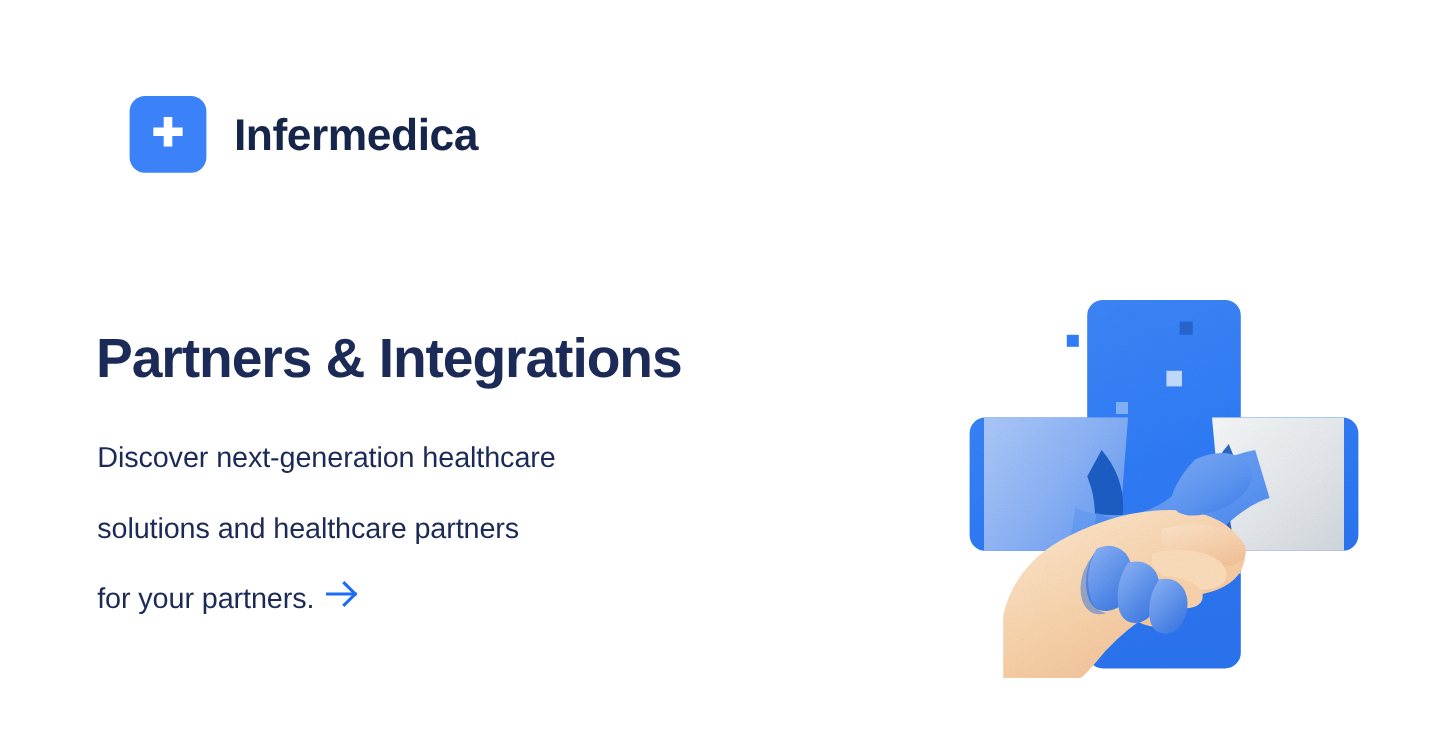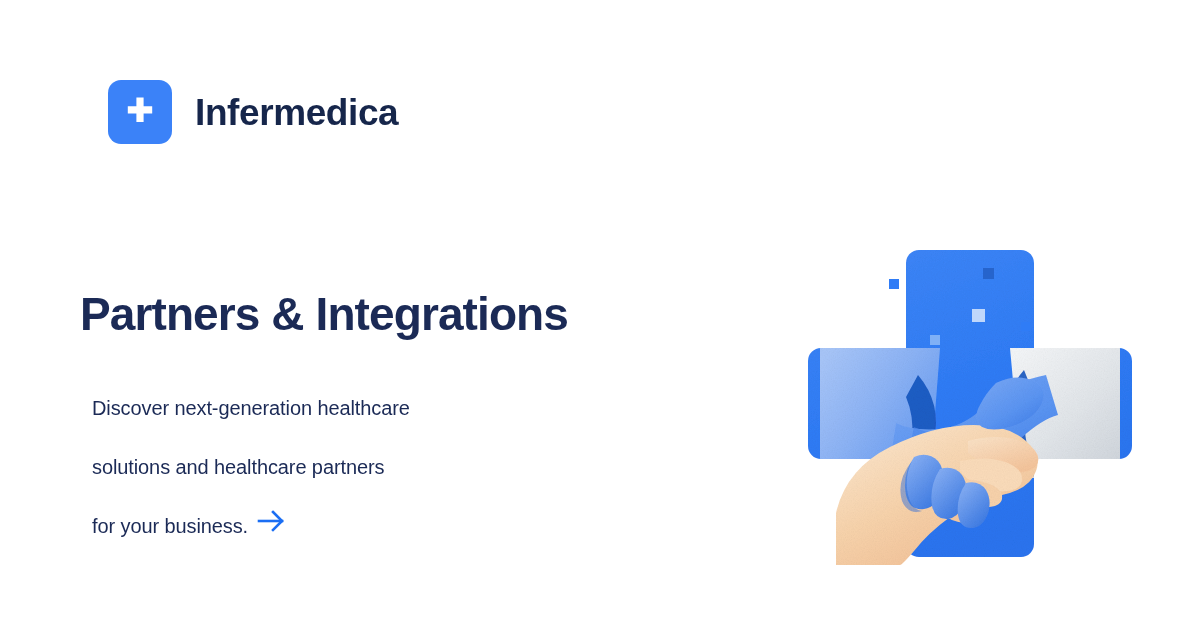--- a/index.html
+++ b/index.html
@@ -49,36 +49,36 @@
     letter-spacing: -0.4px;
     color: #16264b;
     line-height: 1;
     white-space: nowrap;
   }
 
   
   .copy {
     position: absolute;
     left: 80px;
-    top: 290px;
+    top: 274px;
     width: 660px;
   }
   .headline {
     margin: 0;
     font-size: 46px;
     font-weight: 700;
     letter-spacing: -0.9px;
     color: #1b2a56;
     line-height: 1.08;
     white-space: nowrap;
   }
   .subcopy {
-    margin: 12px;
+    margin: 1px;
     padding-top: 27px;
-    font-size: 20px;
+    font-size: 24px;
     font-weight: 400;
     color: #1b2a56;
     line-height: 59px;
     letter-spacing: -0.1px;
     max-width: 625px;
   }
   .arrow-link {
     display: inline-block;
     vertical-align: -2px;
     margin-left: 9px;
@@ -108,21 +108,21 @@
       </svg>
     </div>
     <div class="brand-name">Infermedica</div>
   </div>
 
   <div class="copy">
     <h1 class="headline">Partners &amp; Integrations</h1>
     <p class="subcopy">
       <span>Discover next-generation healthcare</span><br>
       <span>solutions and healthcare partners</span><br>
-      <span>for your business.</span><a class="arrow-link" href="#">
+      <span>for your partners.</span><a class="arrow-link" href="#">
         <svg width="30" height="28" viewBox="0 0 30 28" aria-hidden="true">
           <g stroke="#1b6ef3" stroke-width="2.6" fill="none" stroke-linecap="square">
             <line x1="2" y1="14" x2="25" y2="14"></line>
             <polyline points="16,5 25,14 16,23" stroke-linejoin="miter"></polyline>
           </g>
         </svg>
       </a>
     </p>
   </div>
 

